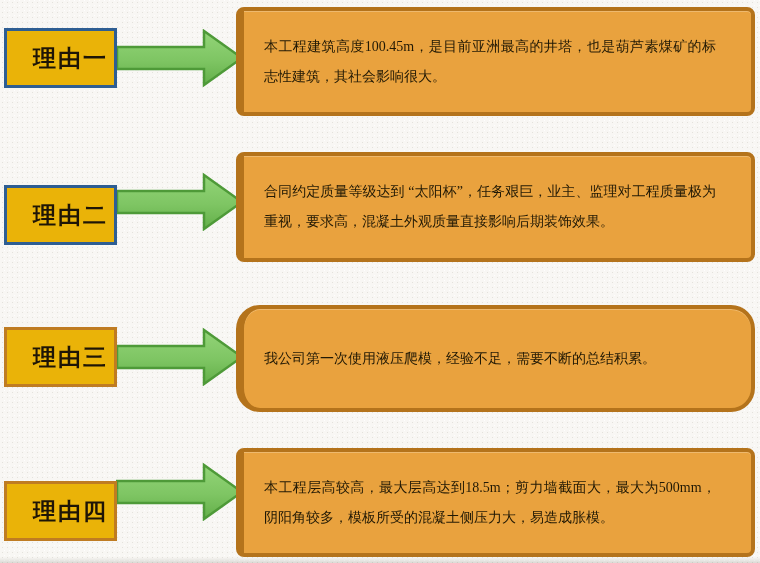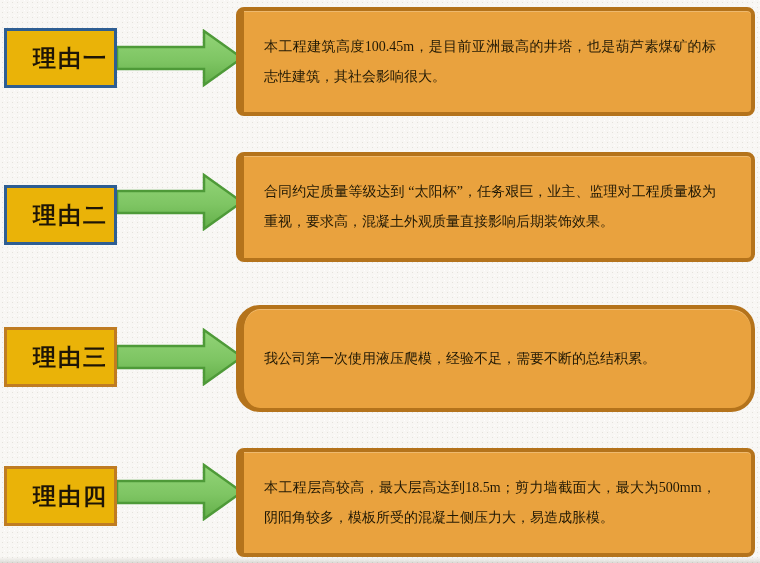--- a/index.html
+++ b/index.html
@@ -72,21 +72,21 @@
   .r1 .content-box { top: 7px;   height: 109px; }
 
   .r2 .label-box   { top: 185px; }
   .r2 .arrow       { top: 173px; }
   .r2 .content-box { top: 152px; height: 110px; }
 
   .r3 .label-box   { top: 327px; }
   .r3 .arrow       { top: 328px; }
   .r3 .content-box { top: 305px; height: 107px; border-radius: 24px; }
 
-  .r4 .label-box   { top: 466px; }
+  .r4 .label-box   { top: 481px; }
   .r4 .arrow       { top: 463px; }
   .r4 .content-box { top: 448px; height: 109px; align-items: center; }
 
   .slide-bottom-shadow {
     position: absolute;
     left: 0; right: 0; bottom: 0;
     height: 6px;
     background: linear-gradient(to bottom, rgba(90,85,75,0) 0%, rgba(90,85,75,0.18) 100%);
     z-index: 3;
   }

